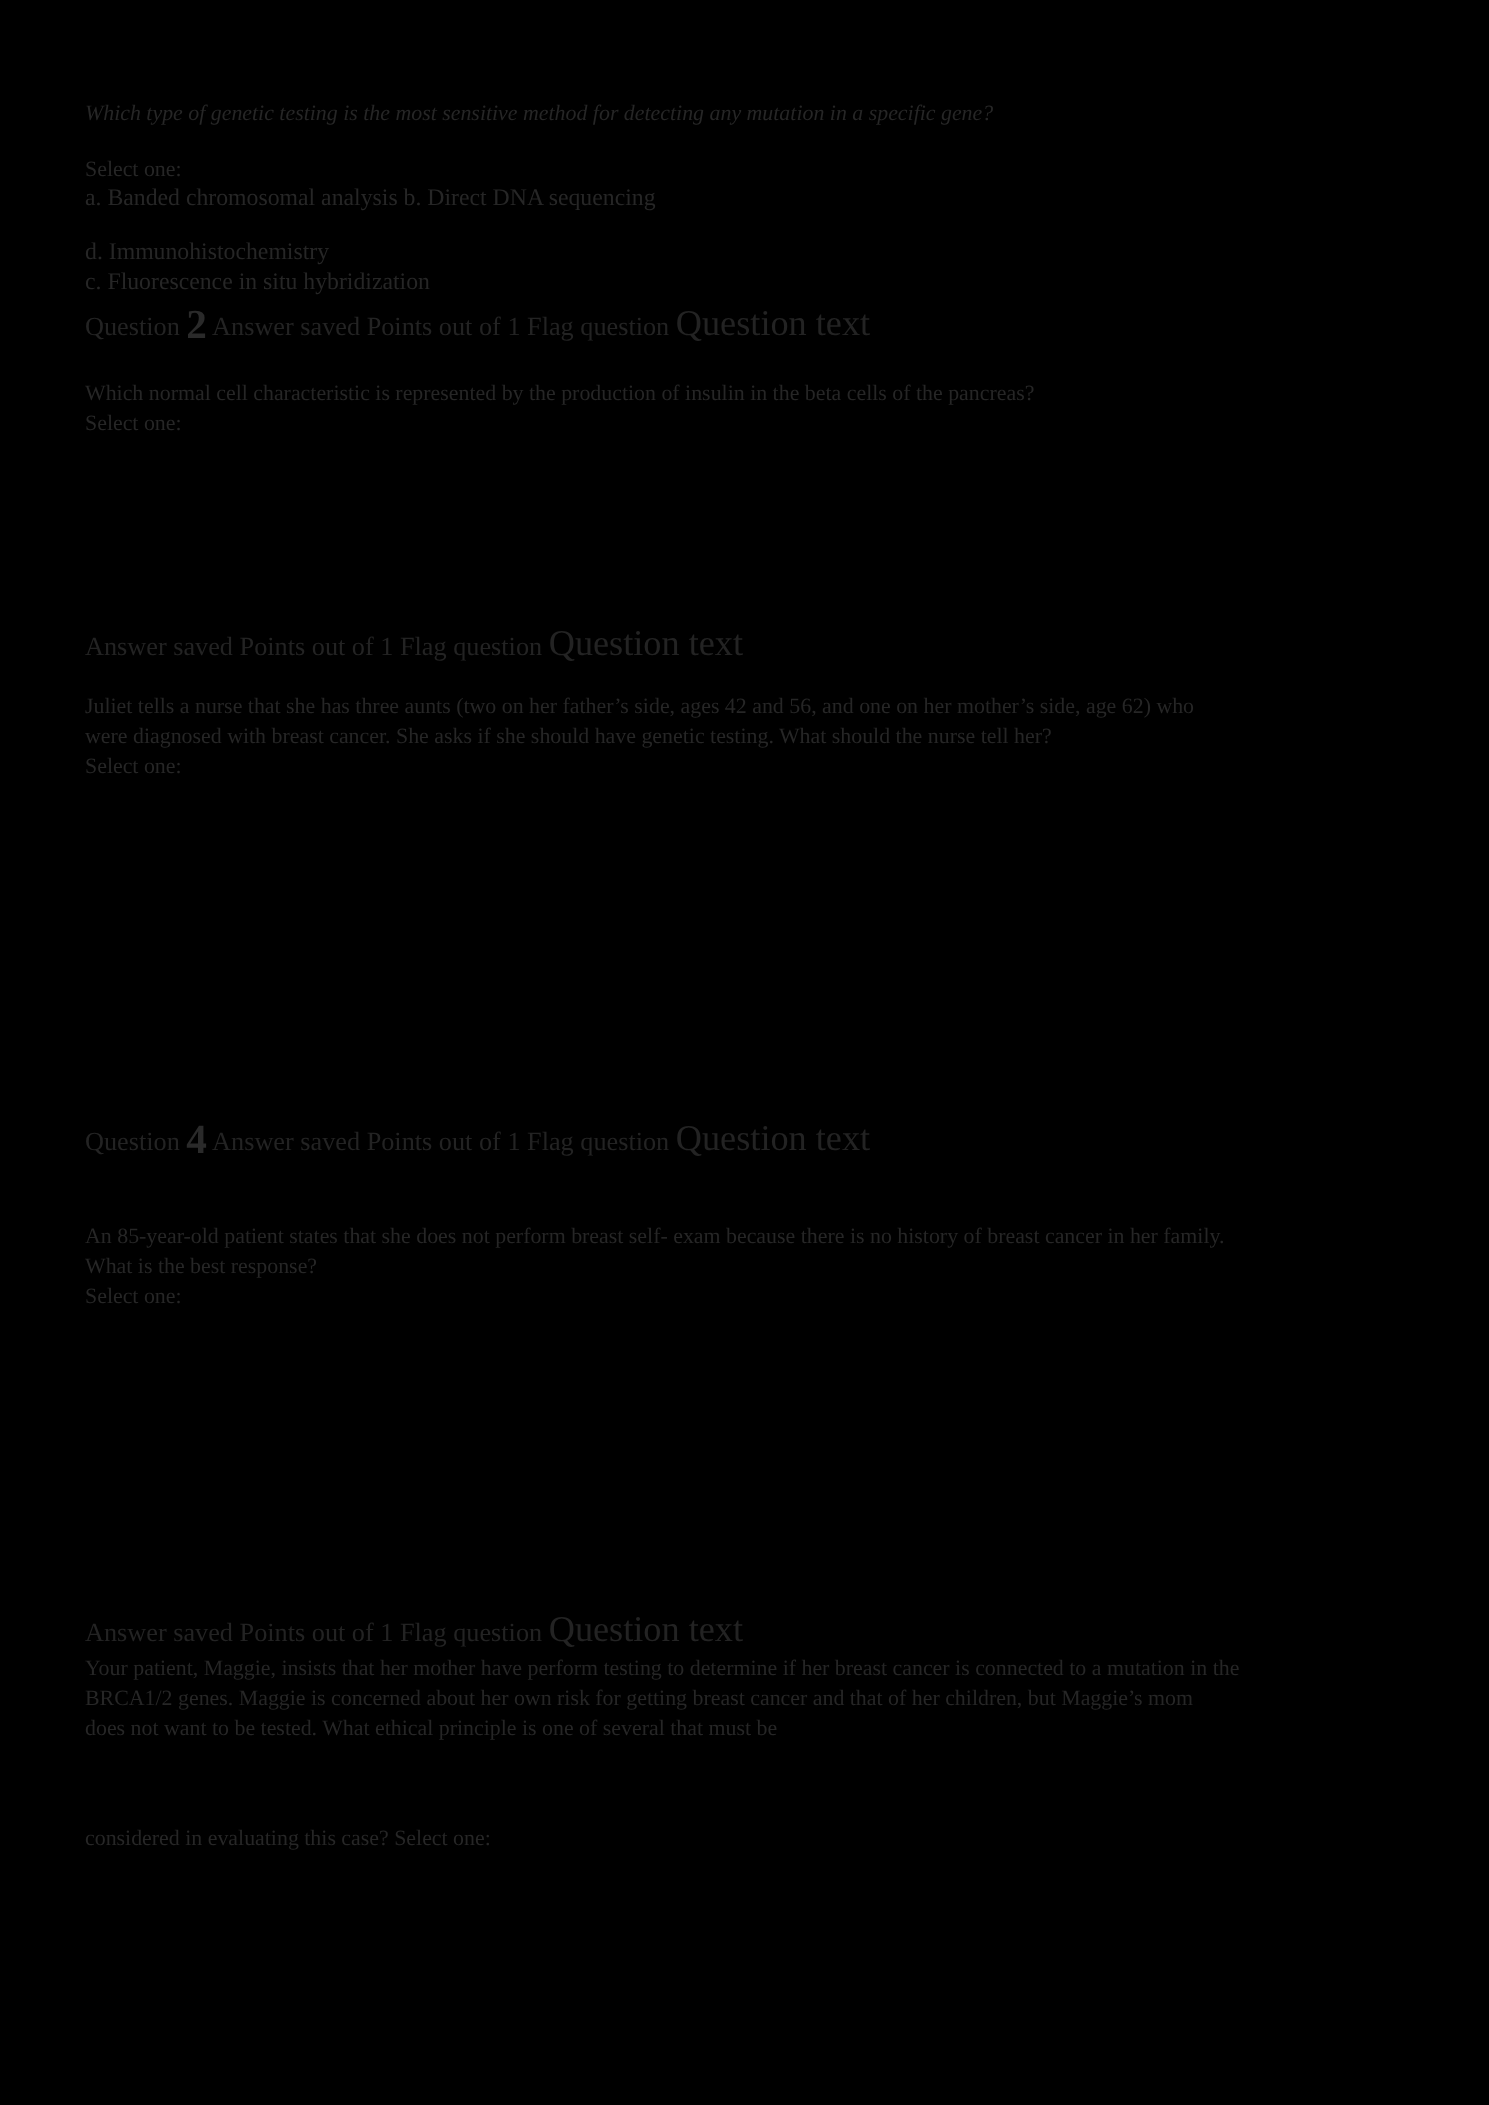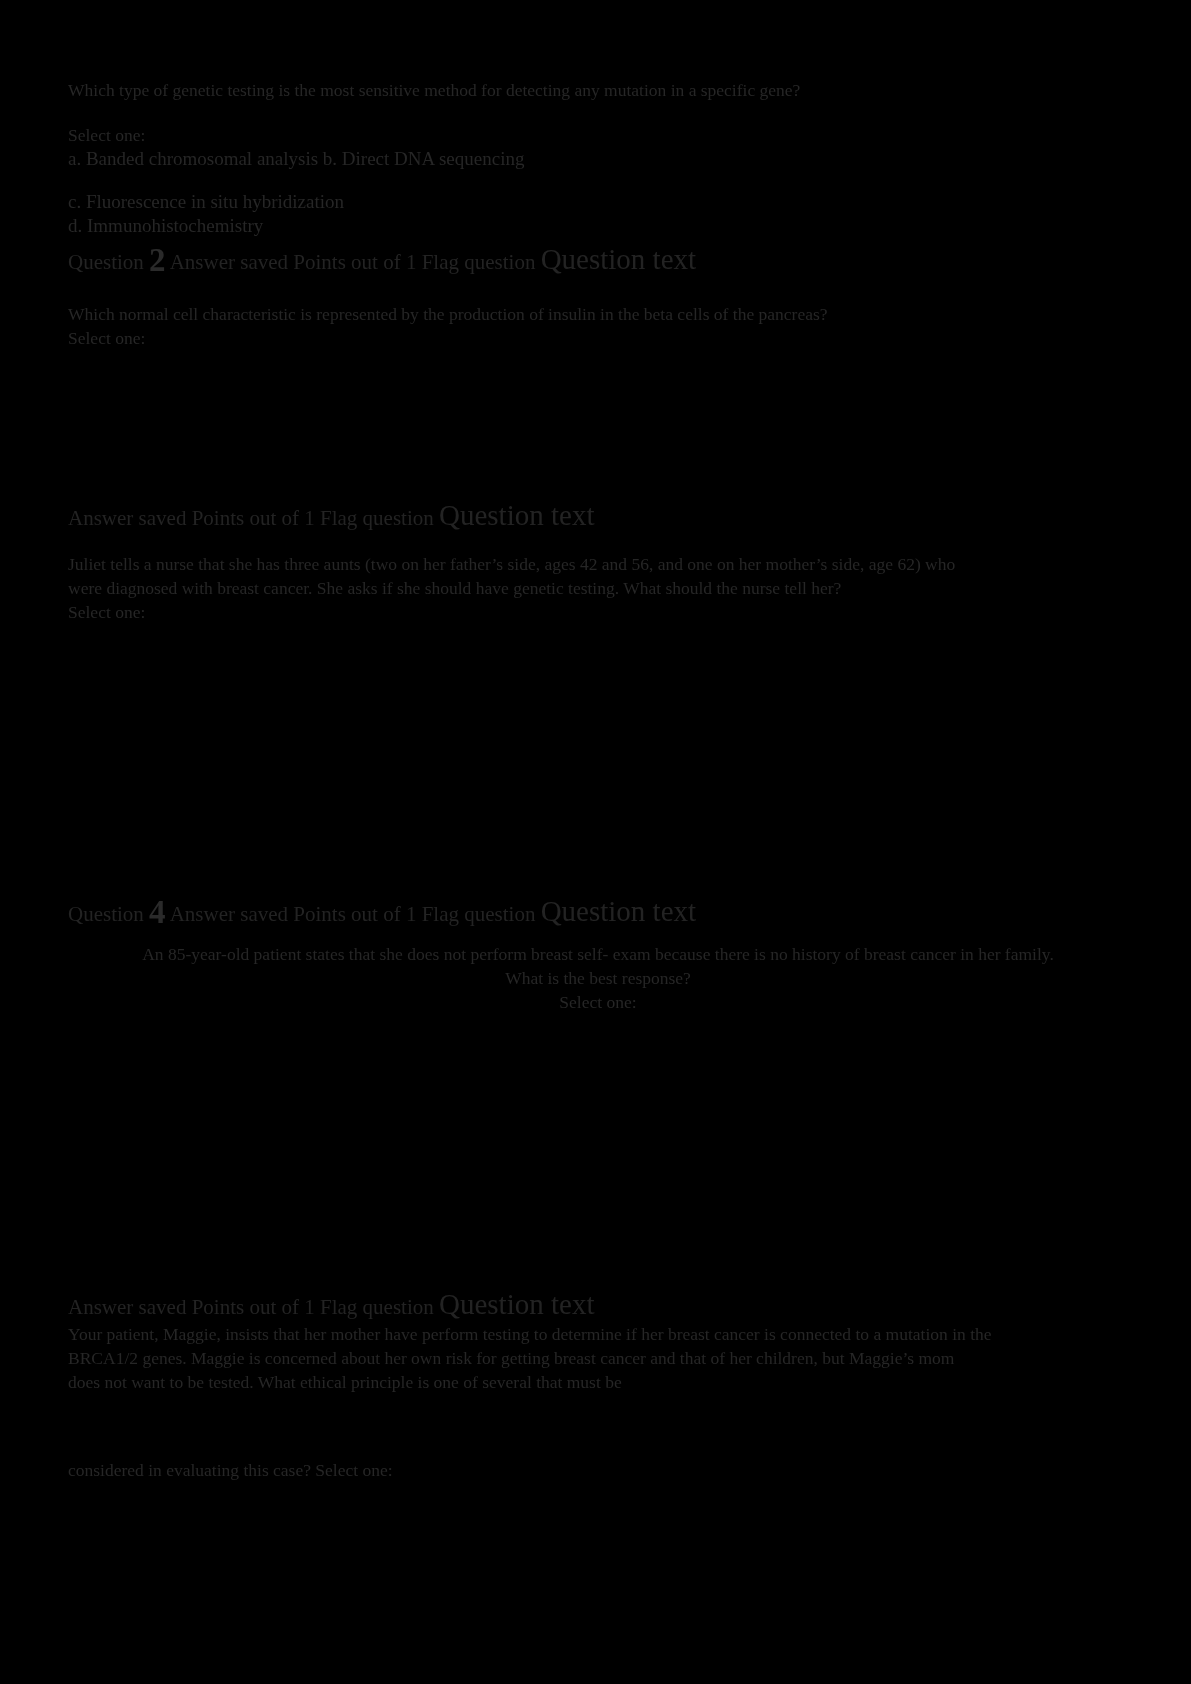--- a/index.html
+++ b/index.html
@@ -44,30 +44,30 @@
     .option {
       display: block;
       font-size: 19px;
       line-height: 24px;
       color: #262626;
     }
   </style>
 </head>
 <body>
 
-<div class="block" style="top:78px;">
+<div class="block" style="top:78px;font-style:italic;">
   <p class="body-text">Which type of genetic testing is the most sensitive method for detecting any mutation in a specific gene?</p>
 </div>
 <div class="block" style="top:123px;">
   <p class="body-text">Select one:</p>
   <span class="option">a. Banded chromosomal analysis b. Direct DNA sequencing</span>
 </div>
 <div class="block" style="top:190px;">
+  <span class="option">d. Immunohistochemistry</span>
   <span class="option">c. Fluorescence in situ hybridization</span>
-  <span class="option">d. Immunohistochemistry</span>
 </div>
 
 <div class="block header-line" style="top:244px;">
   <span>Question</span>
   <span class="qnum">2</span>
   <span>Answer saved Points out of 1 Flag question</span>
   <span class="qtext">Question text</span>
 </div>
 <div class="block" style="top:302px;">
   <p class="body-text">Which normal cell characteristic is represented by the production of insulin in the beta cells of the pancreas?</p>
@@ -83,21 +83,21 @@
   <p class="body-text">were diagnosed with breast cancer. She asks if she should have genetic testing. What should the nurse tell her?</p>
   <p class="body-text">Select one:</p>
 </div>
 
 <div class="block header-line" style="top:896px;">
   <span>Question</span>
   <span class="qnum">4</span>
   <span>Answer saved Points out of 1 Flag question</span>
   <span class="qtext">Question text</span>
 </div>
-<div class="block" style="top:942px;text-align:center;">
+<div class="block" style="top:976px;">
   <p class="body-text">An 85-year-old patient states that she does not perform breast self- exam because there is no history of breast cancer in her family.</p>
   <p class="body-text">What is the best response?</p>
   <p class="body-text">Select one:</p>
 </div>
 
 <div class="block header-line" style="top:1289px;">
   <span>Answer saved Points out of 1 Flag question</span>
   <span class="qtext">Question text</span>
 </div>
 <div class="block" style="top:1322px;">

